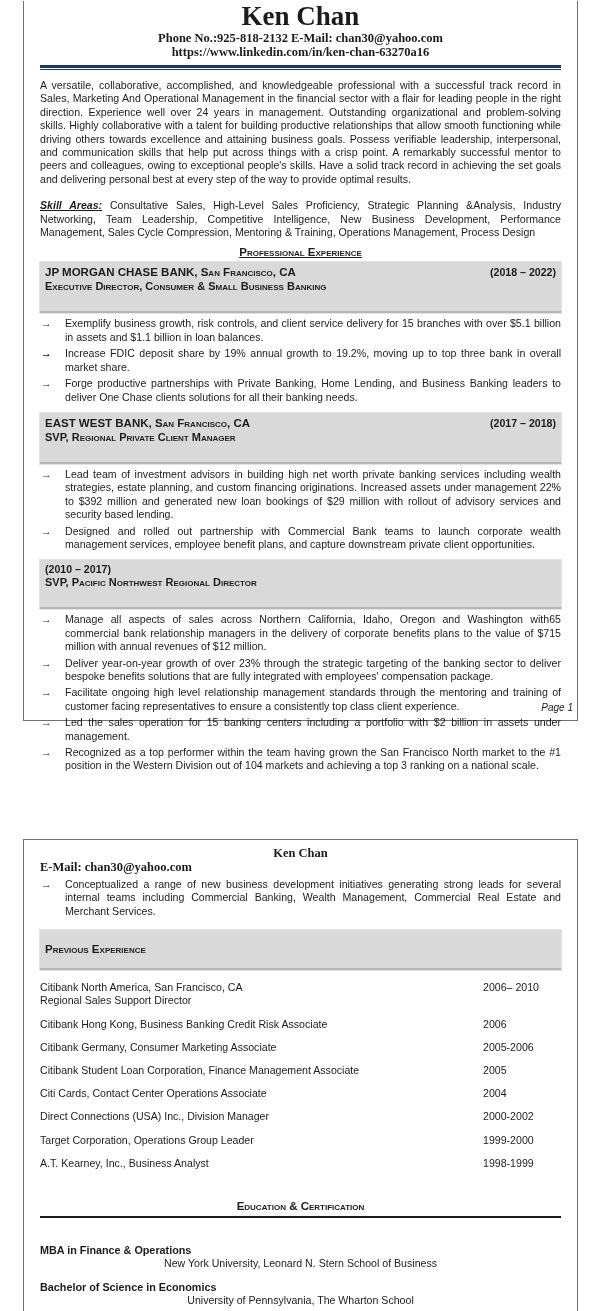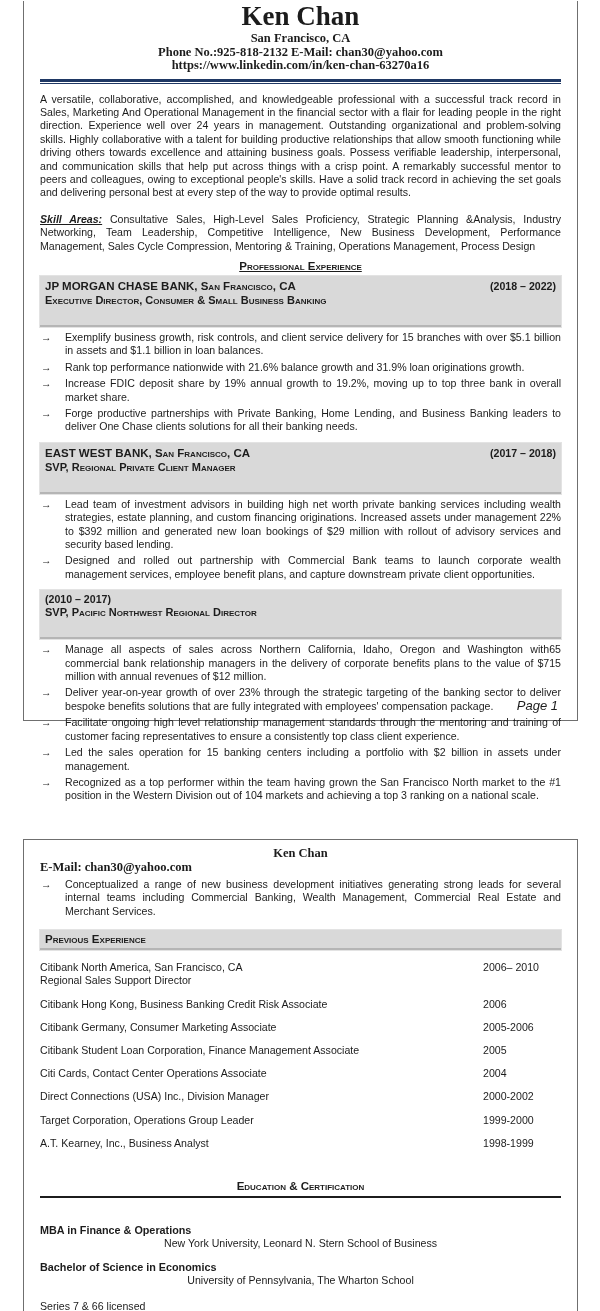--- a/index.html
+++ b/index.html
@@ -58,36 +58,36 @@
     position:relative;padding-left:25px;margin-bottom:3px;
     font-size:10.6px;line-height:13.4px;text-align:justify;
   }
   ul.arrows li .ar{
     position:absolute;left:1px;top:0;font-size:10.6px;color:#1c1c1c;
   }
 
   .subrole-title{font-weight:bold;font-size:10.8px;margin-top:16px;line-height:13px;}
 
   .page-label{
-    position:absolute;right:19px;bottom:7px;font-style:italic;font-size:13px;
+    position:absolute;right:4px;bottom:7px;font-style:italic;font-size:10px;
   }
 
   
   .p2-name{
     font-family:"Liberation Serif",serif;font-weight:bold;font-size:12.5px;
     text-align:center;line-height:14px;margin-top:6px;
   }
   .p2-email{
     font-family:"Liberation Serif",serif;font-weight:bold;font-size:12.5px;
     text-align:left;line-height:14px;
   }
   .carryover{margin-top:12px;}
 
   .prevbar{
-    background:#d9d9d9;margin-top:12px;padding:2px 5px;
+    background:#d9d9d9;margin-top:12px;padding:12px 5px;
     border-bottom:2px solid #b5b5b5;box-shadow:0 0 0 1px #e3e3e3;
     font-weight:bold;font-variant:small-caps;font-size:11.5px;line-height:14px;
   }
   .roles{margin-top:11px;}
   .role-row{display:flex;margin-bottom:10px;}
   .role-left{flex:1;font-size:10.6px;line-height:13.2px;}
   .role-date{width:78px;flex-shrink:0;font-size:10.6px;line-height:13.2px;}
 
   .edu-head{
     text-align:center;font-weight:bold;font-variant:small-caps;
@@ -99,41 +99,40 @@
   .edu-school{font-size:10.6px;line-height:13px;text-align:center;}
   .edu-block + .edu-block{margin-top:11px;}
   .cert-line{font-size:10.6px;margin-top:13px;}
 </style>
 </head>
 <body>
 
 <div class="page page1">
   <div class="content">
     <div class="p1-name">Ken Chan</div>
-    <div class="p1-hline">San Francisco, CA</div>
     <div class="p1-hline">Phone No.:925-818-2132 E-Mail: chan30@yahoo.com</div>
     <div class="p1-hline">https://www.linkedin.com/in/ken-chan-63270a16</div>
     <div class="header-rule"></div>
 
     <div class="para summary">A versatile, collaborative, accomplished, and knowledgeable professional with a successful track record in Sales, Marketing And Operational Management in the financial sector with a flair for leading people in the right direction. Experience well over 24 years in management. Outstanding organizational and problem-solving skills. Highly collaborative with a talent for building productive relationships that allow smooth functioning while driving others towards excellence and attaining business goals. Possess verifiable leadership, interpersonal, and communication skills that help put across things with a crisp point. A remarkably successful mentor to peers and colleagues, owing to exceptional people's skills. Have a solid track record in achieving the set goals and delivering personal best at every step of the way to provide optimal results.</div>
 
     <div class="para skills"><span class="skills-label">Skill Areas:</span><span> Consultative Sales, High-Level Sales Proficiency, Strategic Planning &amp;Analysis, Industry Networking, Team Leadership, Competitive Intelligence, New Business Development, Performance Management, Sales Cycle Compression, Mentoring &amp; Training, Operations Management, Process Design</span></div>
 
     <div class="section-head"><span class="underlined">Professional Experience</span></div>
 
     <div class="jobbar">
       <div class="jobbar-row">
         <span class="job-company">JP MORGAN CHASE BANK, San Francisco, CA</span>
         <span class="job-dates">(2018 – 2022)</span>
       </div>
       <div class="job-title">Executive Director, Consumer &amp; Small Business Banking</div>
     </div>
     <ul class="arrows">
       <li><span class="ar">→</span><span>Exemplify business growth, risk controls, and client service delivery for 15 branches with over $5.1 billion in assets and $1.1 billion in loan balances.</span></li>
-      <li><span class="ar">→</span><span>Rank top performance nationwide with 21.6% balance growth and 31.9% loan originations growth.</span></li>
+      <li><span class="ar">→</span></li>
       <li><span class="ar">→</span><span>Increase FDIC deposit share by 19% annual growth to 19.2%, moving up to top three bank in overall market share.</span></li>
       <li><span class="ar">→</span><span>Forge productive partnerships with Private Banking, Home Lending, and Business Banking leaders to deliver One Chase clients solutions for all their banking needs.</span></li>
     </ul>
 
     <div class="jobbar" style="margin-top:9px;">
       <div class="jobbar-row">
         <span class="job-company">EAST WEST BANK, San Francisco, CA</span>
         <span class="job-dates">(2017 – 2018)</span>
       </div>
       <div class="job-title">SVP, Regional Private Client Manager</div>

